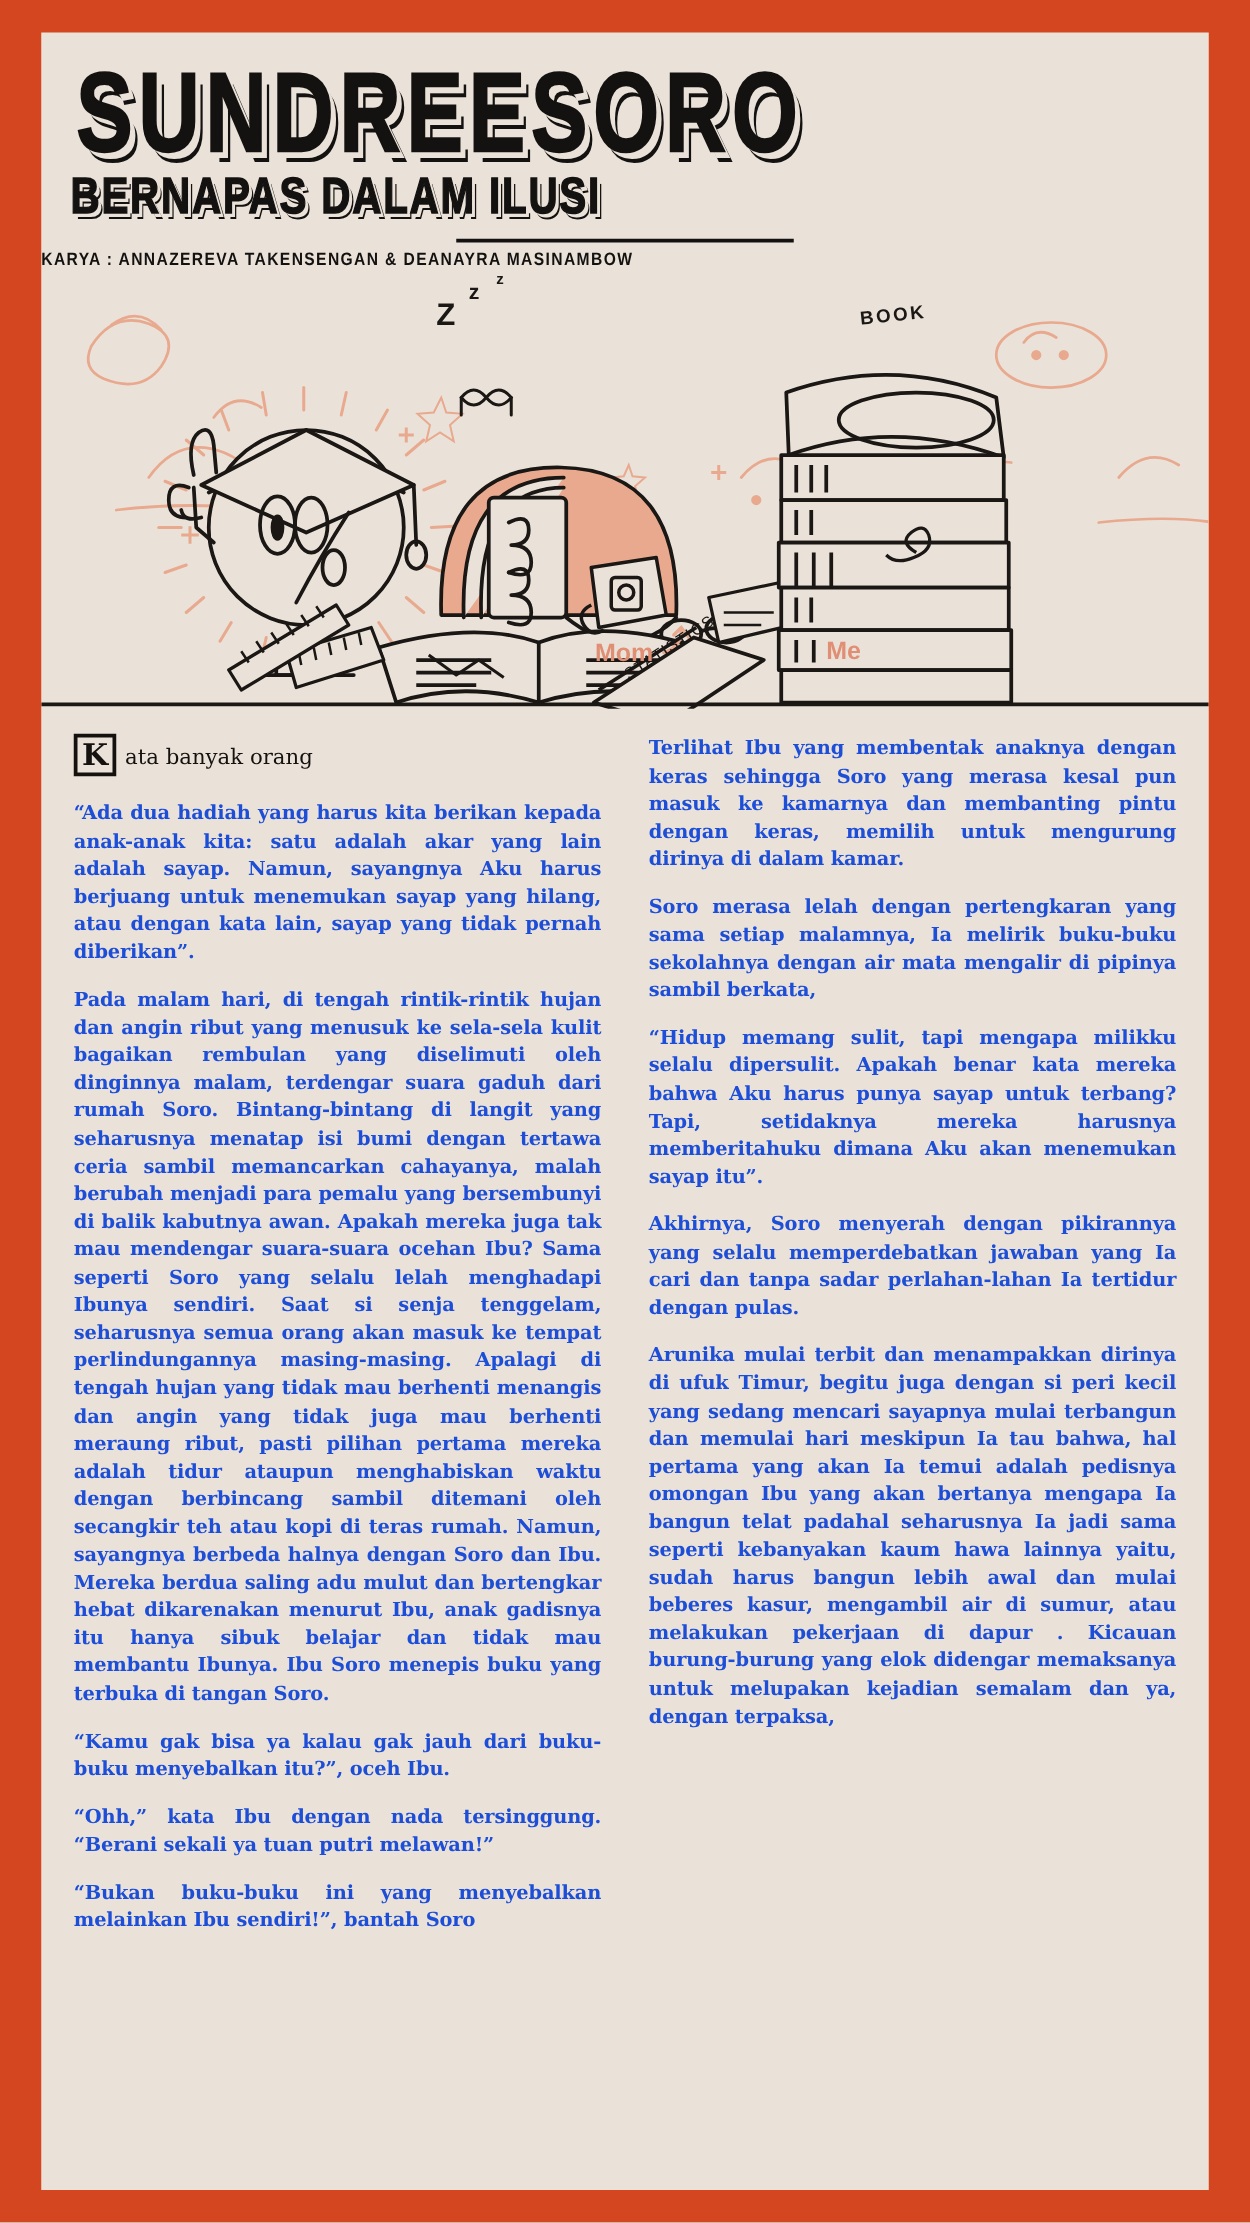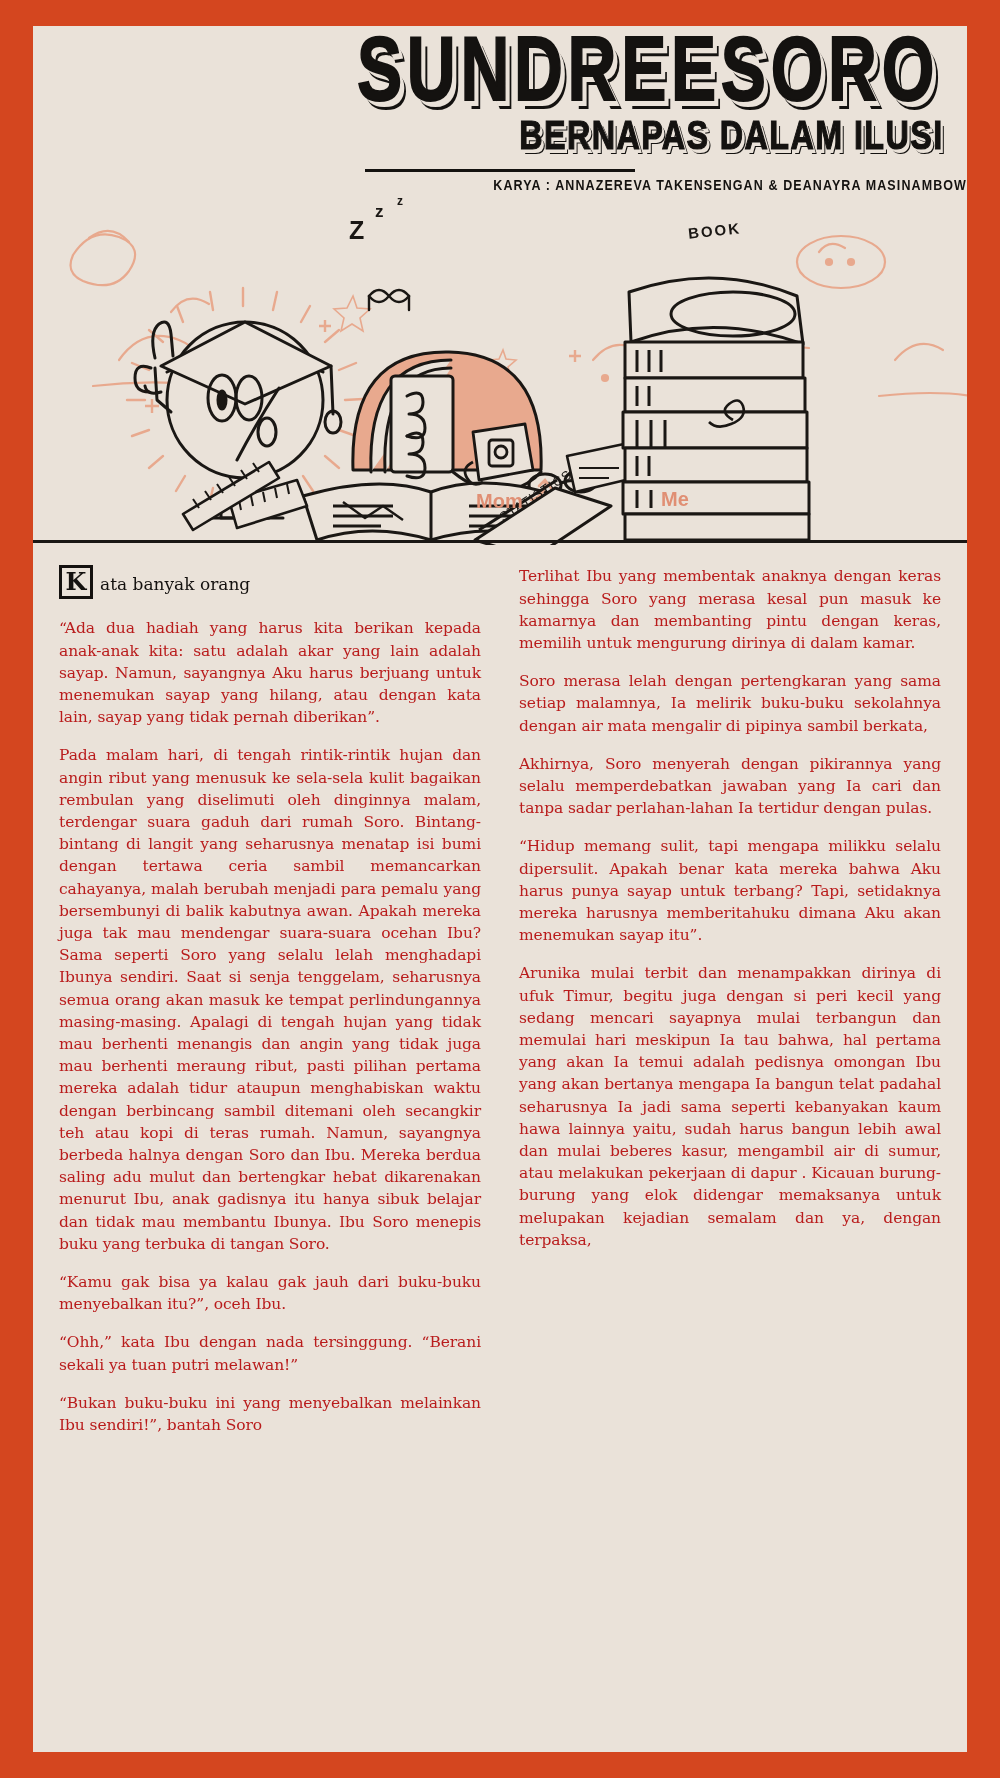--- a/index.html
+++ b/index.html
@@ -15,21 +15,21 @@
   }
 
   .paper{
     position:absolute;
     left:33px; top:26px; right:33px; bottom:26px;
     background:#eae2d9;
     overflow:hidden;
   }
 
   
-  .header{ position:relative; text-align:right; }
+  .header{ position:relative; padding-top:22px; text-align:left; }
 
   .title{
     font-family:"Liberation Sans", sans-serif;
     font-weight:bold;
     font-size:72px;
     letter-spacing:5px;
     color:#141210;
     line-height:0.95;
     text-shadow: 5px 5px 0 #eae2d9, 7px 7px 0 #141210;
     transform:scaleY(1.25) scaleX(0.94);
@@ -91,23 +91,23 @@
     display:flex;
     gap:38px;
     padding:20px 26px 0 26px;
   }
   .col{ width:calc(50% - 19px); }
 
   .body p{
     font-family:"DejaVu Serif", serif;
     font-size:15.5px;
     line-height:22.2px;
-    color:#b91c1c;
+    color:#1d4ed8;
     text-align:justify;
-    font-weight:normal;
+    font-weight:bold;
     letter-spacing:-0.1px;
     margin-bottom:16px;
   }
   .body p.indent{ text-indent:26px; }
 
   .dropline{
     display:flex; align-items:flex-start; gap:7px;
     margin-bottom:18px;
   }
   .dropcap{
@@ -319,20 +319,20 @@
         <p>“Ada dua hadiah yang harus kita berikan kepada anak-anak kita: satu adalah akar yang lain adalah sayap. Namun, sayangnya Aku harus berjuang untuk menemukan sayap yang hilang, atau dengan kata lain, sayap yang tidak pernah diberikan”.</p>
         <p>Pada malam hari, di tengah rintik-rintik hujan dan angin ribut yang menusuk ke sela-sela kulit bagaikan rembulan yang diselimuti oleh dinginnya malam, terdengar suara gaduh dari rumah Soro. Bintang-bintang di langit yang seharusnya menatap isi bumi dengan tertawa ceria sambil memancarkan cahayanya, malah berubah menjadi para pemalu yang bersembunyi di balik kabutnya awan. Apakah mereka juga tak mau mendengar suara-suara ocehan Ibu? Sama seperti Soro yang selalu lelah menghadapi Ibunya sendiri. Saat si senja tenggelam, seharusnya semua orang akan masuk ke tempat perlindungannya masing-masing. Apalagi di tengah hujan yang tidak mau berhenti menangis dan angin yang tidak juga mau berhenti meraung ribut, pasti pilihan pertama mereka adalah tidur ataupun menghabiskan waktu dengan berbincang sambil ditemani oleh secangkir teh atau kopi di teras rumah. Namun, sayangnya berbeda halnya dengan Soro dan Ibu. Mereka berdua saling adu mulut dan bertengkar hebat dikarenakan menurut Ibu, anak gadisnya itu hanya sibuk belajar dan tidak mau membantu Ibunya. Ibu Soro menepis buku yang terbuka di tangan Soro.</p>
         <p>“Kamu gak bisa ya kalau gak jauh dari buku-buku menyebalkan itu?”, oceh Ibu.</p>
         <p>“Ohh,” kata Ibu dengan nada tersinggung. “Berani sekali ya tuan putri melawan!”</p>
         <p>“Bukan buku-buku ini yang menyebalkan melainkan Ibu sendiri!”, bantah Soro</p>
       </div>
 
       <div class="col body">
         <p>Terlihat Ibu yang membentak anaknya dengan keras sehingga Soro yang merasa kesal pun masuk ke kamarnya dan membanting pintu dengan keras, memilih untuk mengurung dirinya di dalam kamar.</p>
         <p>Soro merasa lelah dengan pertengkaran yang sama setiap malamnya, Ia melirik buku-buku sekolahnya dengan air mata mengalir di pipinya sambil berkata,</p>
+        <p>“Hidup memang sulit, tapi mengapa milikku selalu dipersulit. Apakah benar kata mereka bahwa Aku harus punya sayap untuk terbang? Tapi, setidaknya mereka harusnya memberitahuku dimana Aku akan menemukan sayap itu”.</p>
         <p>Akhirnya, Soro menyerah dengan pikirannya yang selalu memperdebatkan jawaban yang Ia cari dan tanpa sadar perlahan-lahan Ia tertidur dengan pulas.</p>
-        <p>“Hidup memang sulit, tapi mengapa milikku selalu dipersulit. Apakah benar kata mereka bahwa Aku harus punya sayap untuk terbang? Tapi, setidaknya mereka harusnya memberitahuku dimana Aku akan menemukan sayap itu”.</p>
         <p>Arunika mulai terbit dan menampakkan dirinya di ufuk Timur, begitu juga dengan si peri kecil yang sedang mencari sayapnya mulai terbangun dan memulai hari meskipun Ia tau bahwa, hal pertama yang akan Ia temui adalah pedisnya omongan Ibu yang akan bertanya mengapa Ia bangun telat padahal seharusnya Ia jadi sama seperti kebanyakan kaum hawa lainnya yaitu, sudah harus bangun lebih awal dan mulai beberes kasur, mengambil air di sumur, atau melakukan pekerjaan di dapur . Kicauan burung-burung yang elok didengar memaksanya untuk melupakan kejadian semalam dan ya, dengan terpaksa,</p>
       </div>
 
     </div>
   </div>
 </div>
 
 </body></html>

